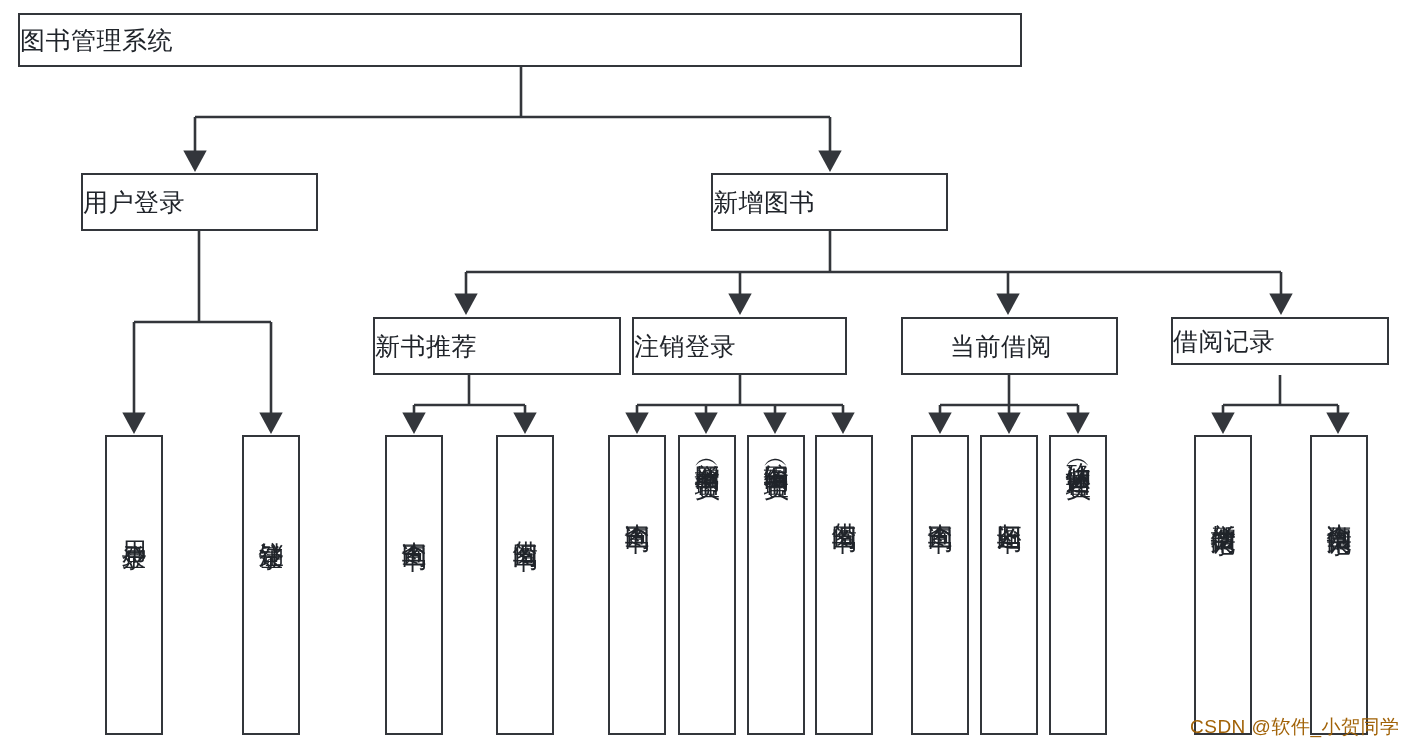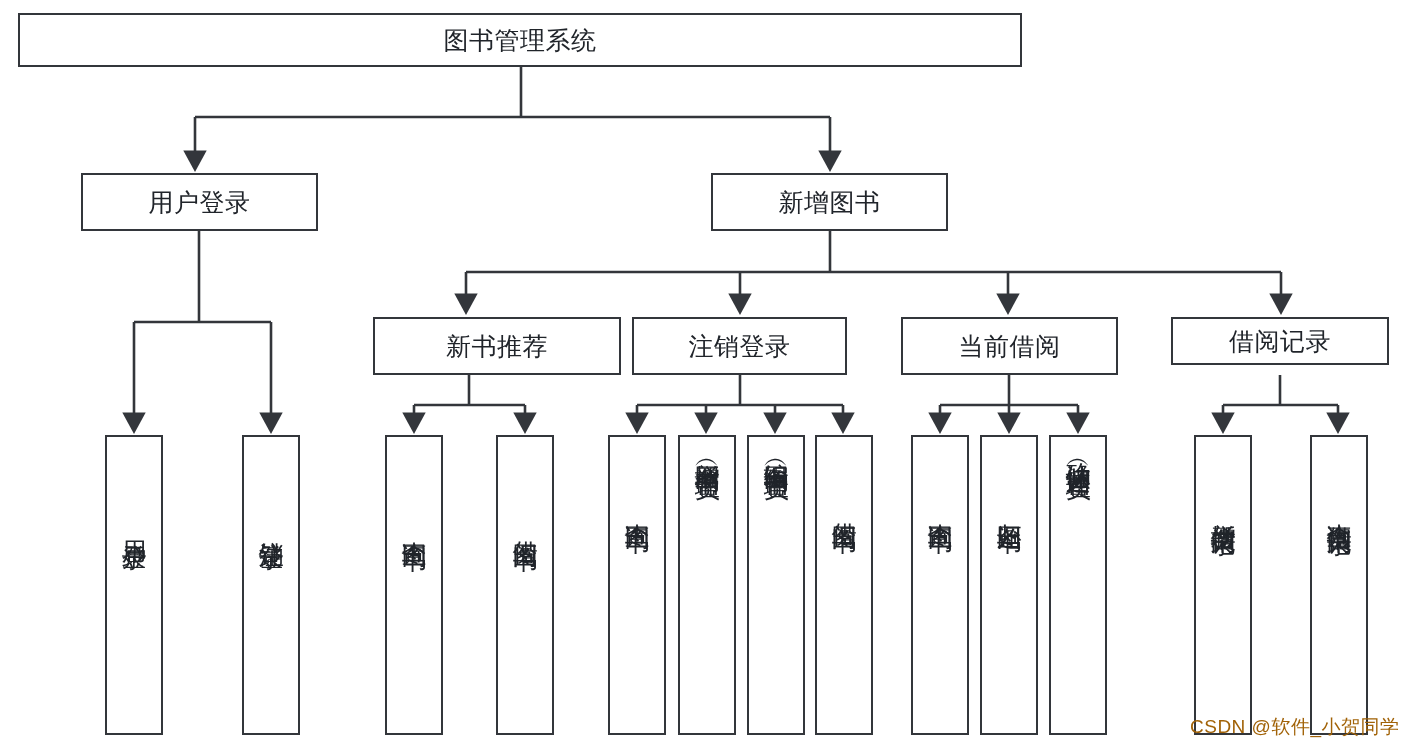--- a/index.html
+++ b/index.html
@@ -25,21 +25,20 @@
     height: 747px;
     pointer-events: none;
   }
   .node {
     position: absolute;
     box-sizing: border-box;
     background: #ffffff;
     border: 2px solid #33363b;
     display: flex;
     align-items: center;
-    justify-content: center;
     color: #20242a;
   }
   .node .label {
     text-align: center;
     line-height: 1.08;
     letter-spacing: 0.5px;
   }
   
   .node.horiz .label {
     font-size: 25px;
@@ -140,21 +139,21 @@
   <div class="node horiz" style="left:711px; top:173px; width:237px; height:58px;">
     <span class="label">新增图书</span>
   </div>
 
   <div class="node horiz" style="left:373px; top:317px; width:248px; height:58px;">
     <span class="label">新书推荐</span>
   </div>
   <div class="node horiz" style="left:632px; top:317px; width:215px; height:58px;">
     <span class="label">注销登录</span>
   </div>
-  <div class="node horiz" style="left:901px; top:317px; width:217px; height:58px;">
+  <div class="node horiz" style="left:901px; top:317px; width:217px; height:58px;padding-left:47px;">
     <span class="label">当前借阅</span>
   </div>
   <div class="node horiz" style="left:1171px; top:317px; width:218px; height:48px;">
     <span class="label">借阅记录</span>
   </div>
 
   <div class="node vert mid" style="left:105px; top:435px; width:58px; height:300px;">
     <span class="label">用户登录</span>
   </div>
   <div class="node vert mid" style="left:242px; top:435px; width:58px; height:300px;">

